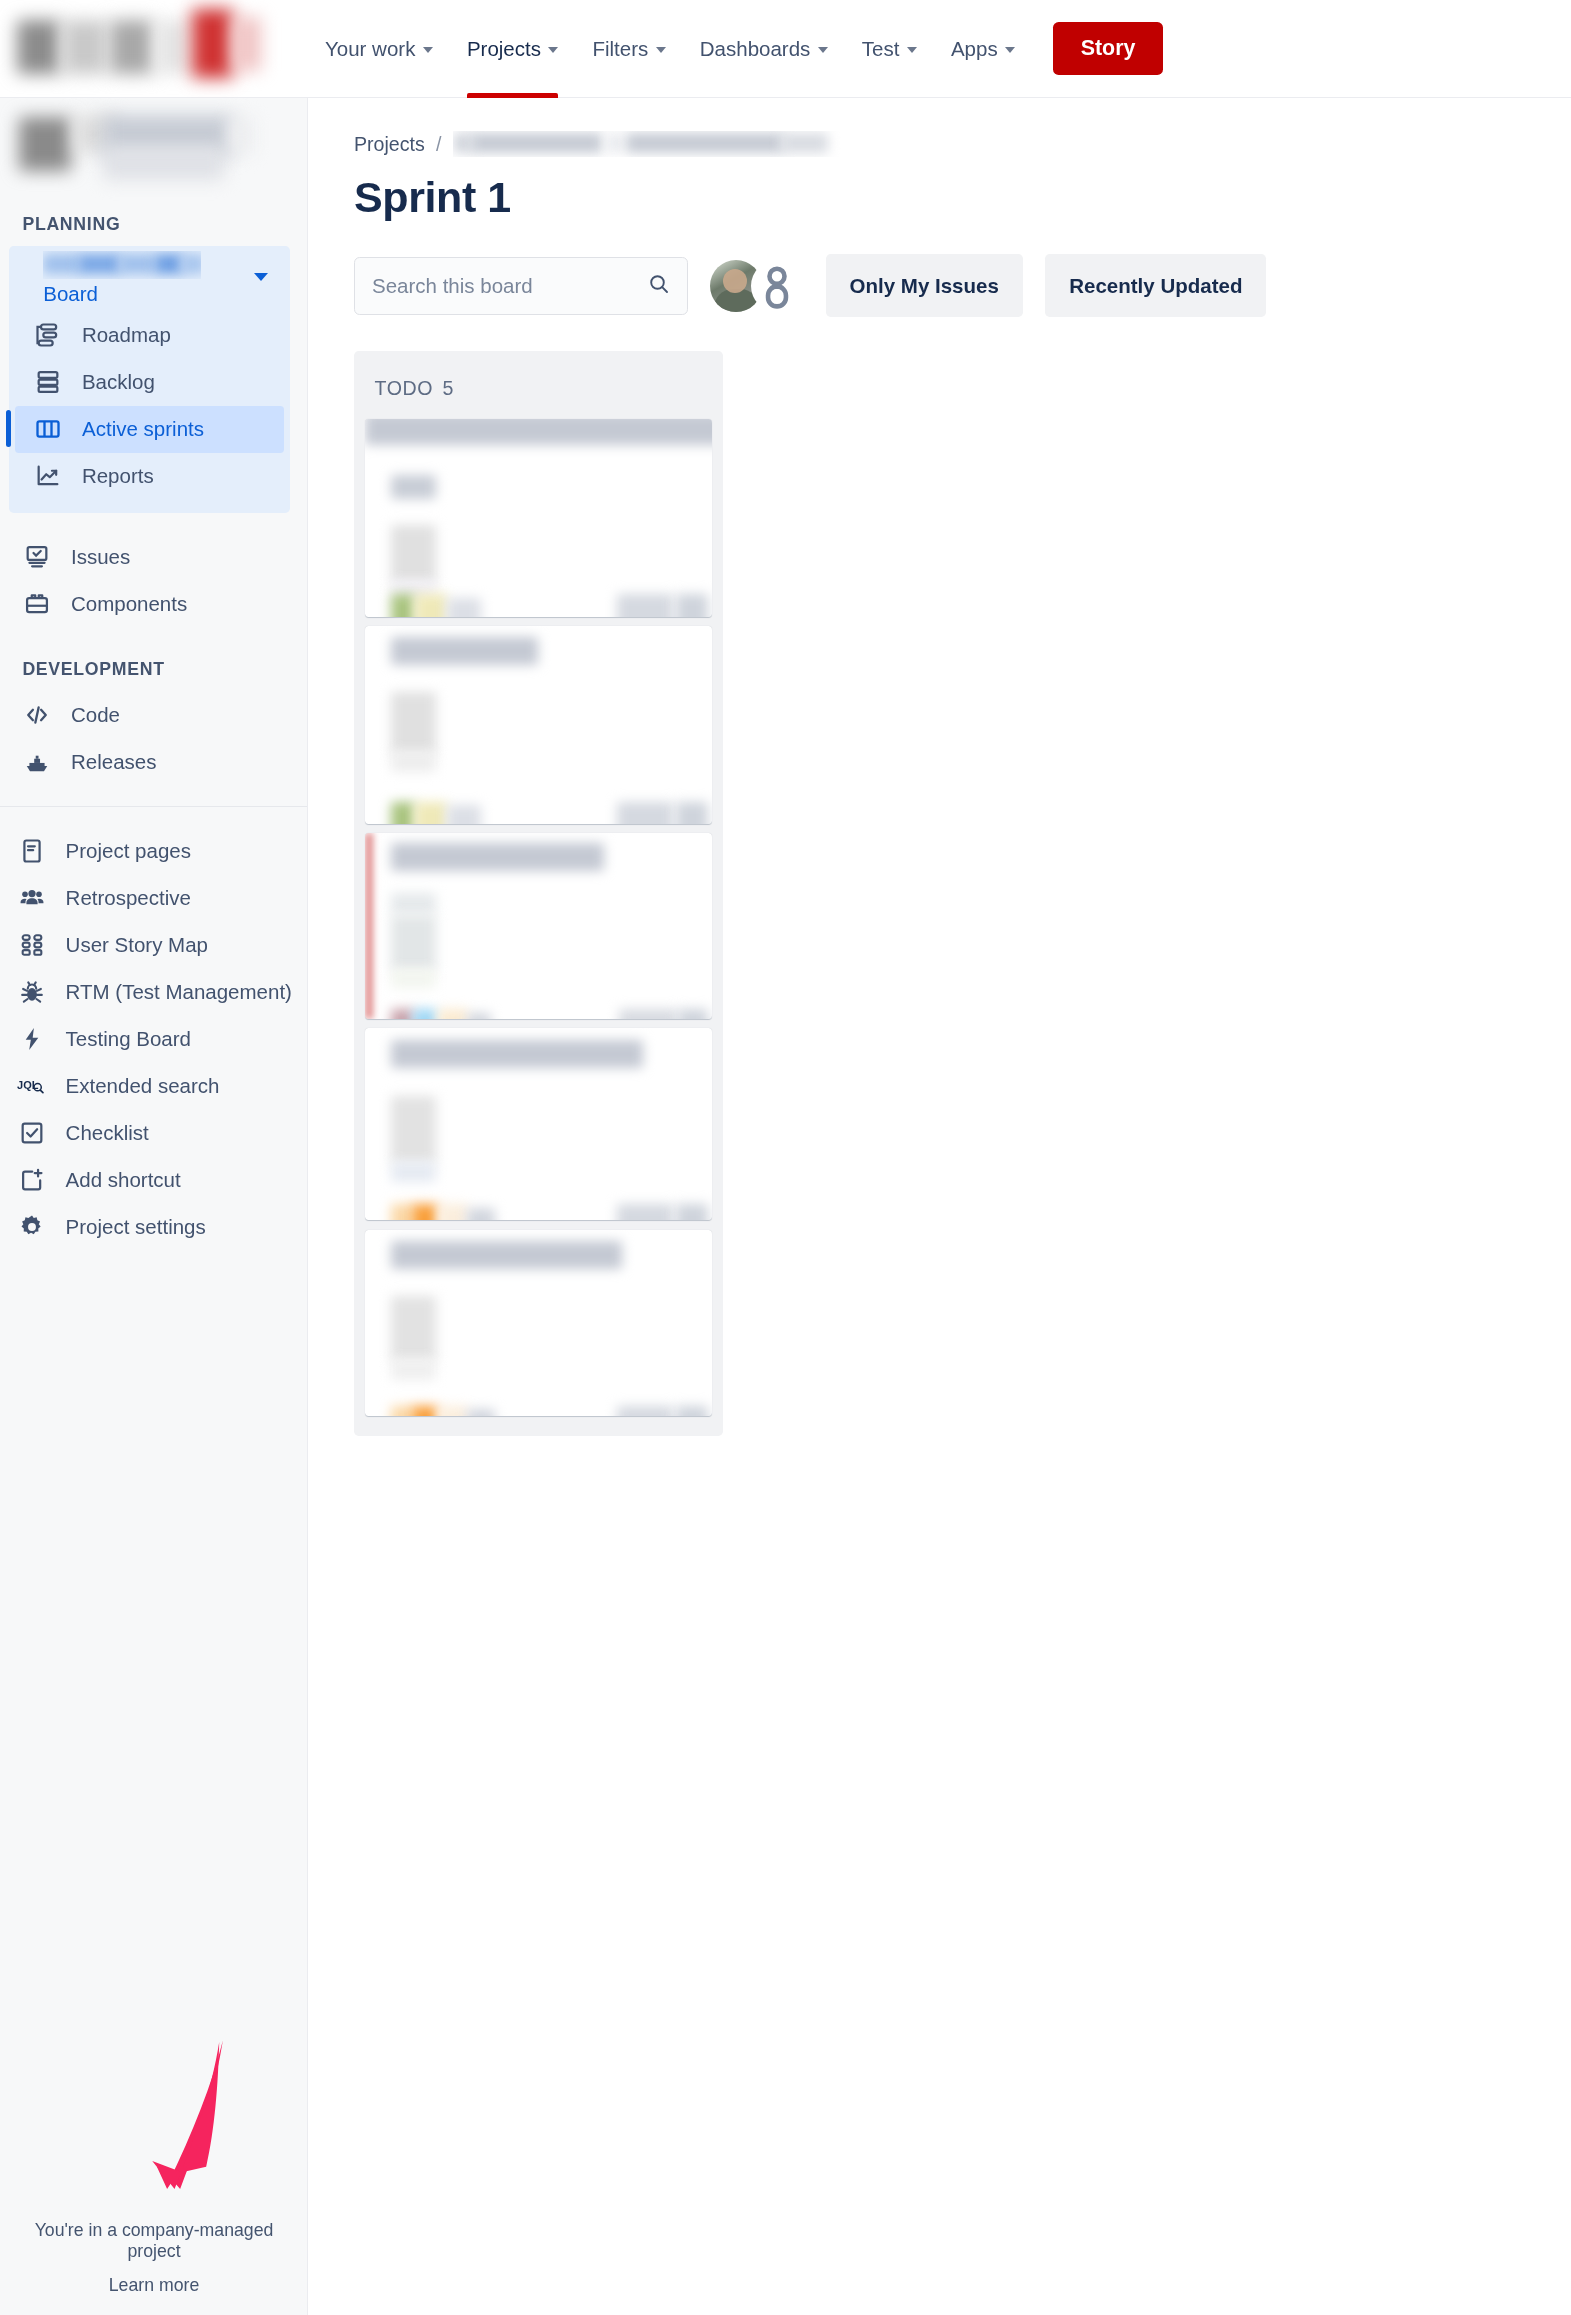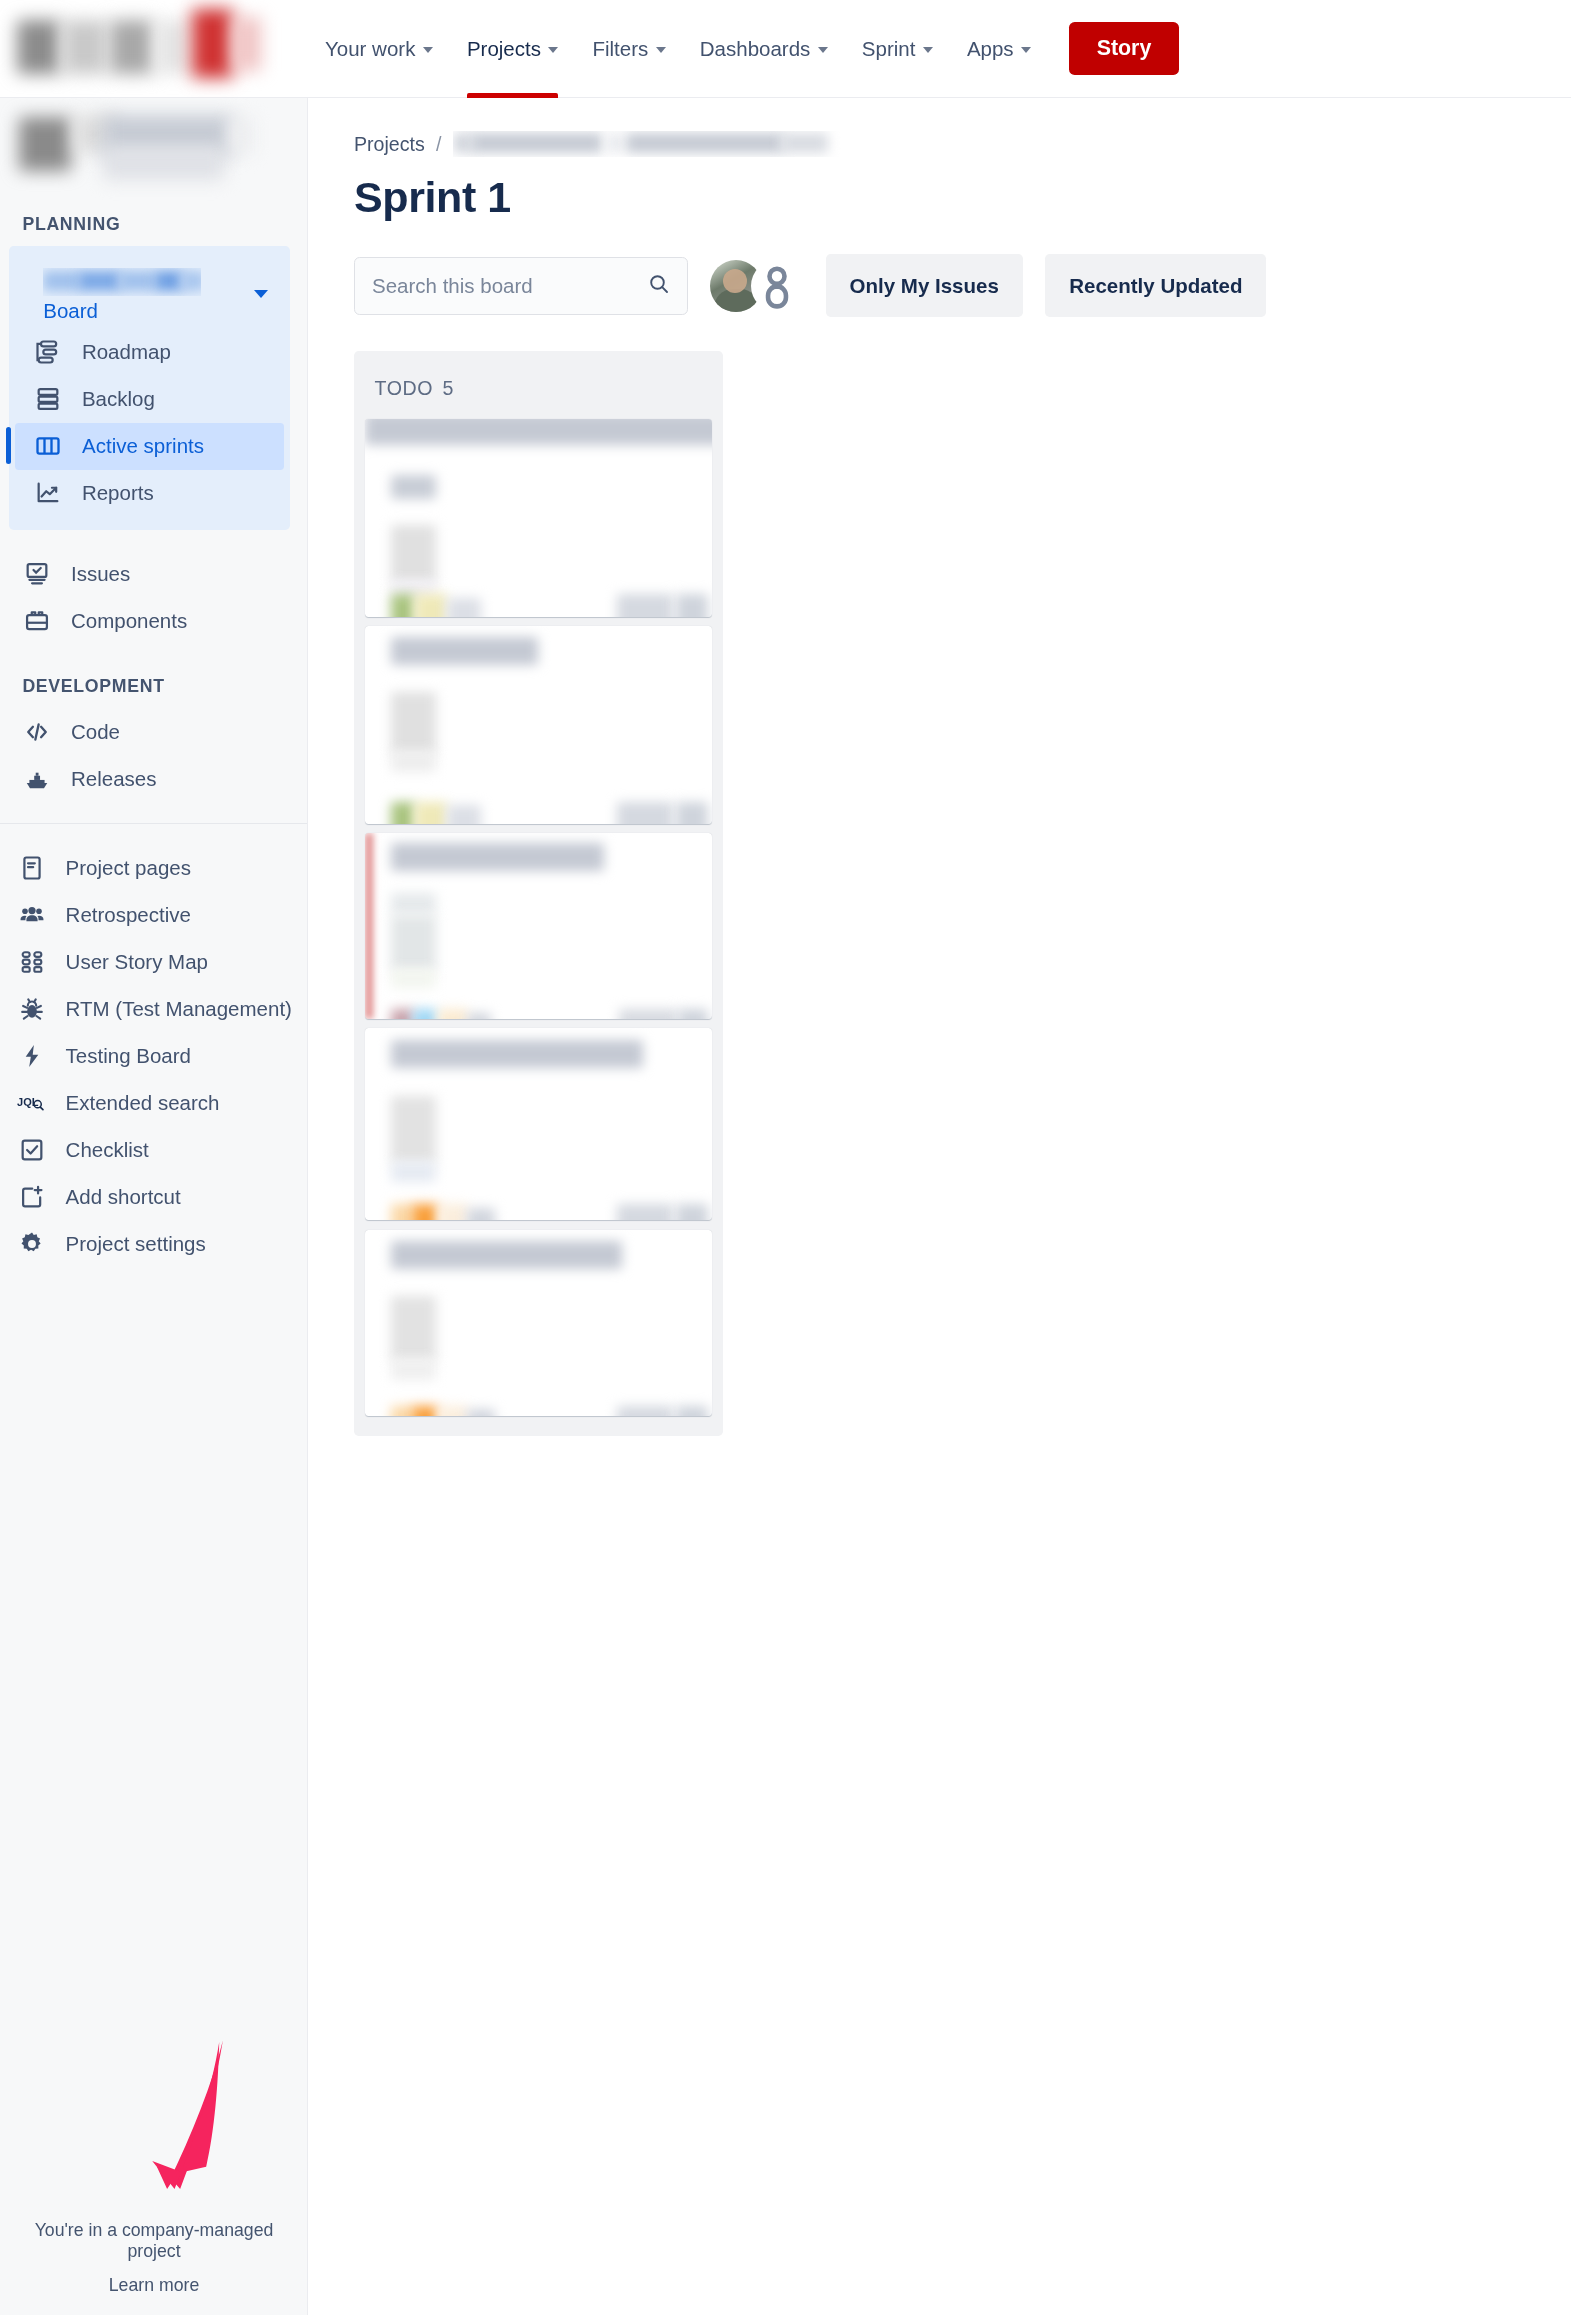--- a/index.html
+++ b/index.html
@@ -70,21 +70,21 @@
 
   .section-label {
     font-size: 17.7px; font-weight: 700; letter-spacing: 0.7px;
     color: #44546F; padding: 9.3px 22.4px 11.2px 22.4px;
   }
 
   .planning-group {
     background: #E4EEFB;
     border-radius: 4.7px;
     margin: 0 17px 0 9.3px;
-    padding: 18px 0 13px 0;
+    padding: 1px 0 13px 0;
     position: relative;
   }
   .board-row {
     padding: 3.7px 0 5.6px 34px;
     position: relative;
   }
   .board-name-blur {
     position: relative; height: 28px; width: 158px; overflow: hidden;
   }
   .board-name-blur .bk { position: absolute; border-radius: 2.8px; filter: blur(5.6px); }
@@ -262,21 +262,21 @@
     </div>
     <div class="nav-item">
       <span>Filters</span>
       <span class="chev"></span>
     </div>
     <div class="nav-item">
       <span>Dashboards</span>
       <span class="chev"></span>
     </div>
     <div class="nav-item">
-      <span>Sprint</span>
+      <span>Test</span>
       <span class="chev"></span>
     </div>
     <div class="nav-item">
       <span>Apps</span>
       <span class="chev"></span>
     </div>
     <button class="create-btn">Story</button>
   </div>
 </div>
 

